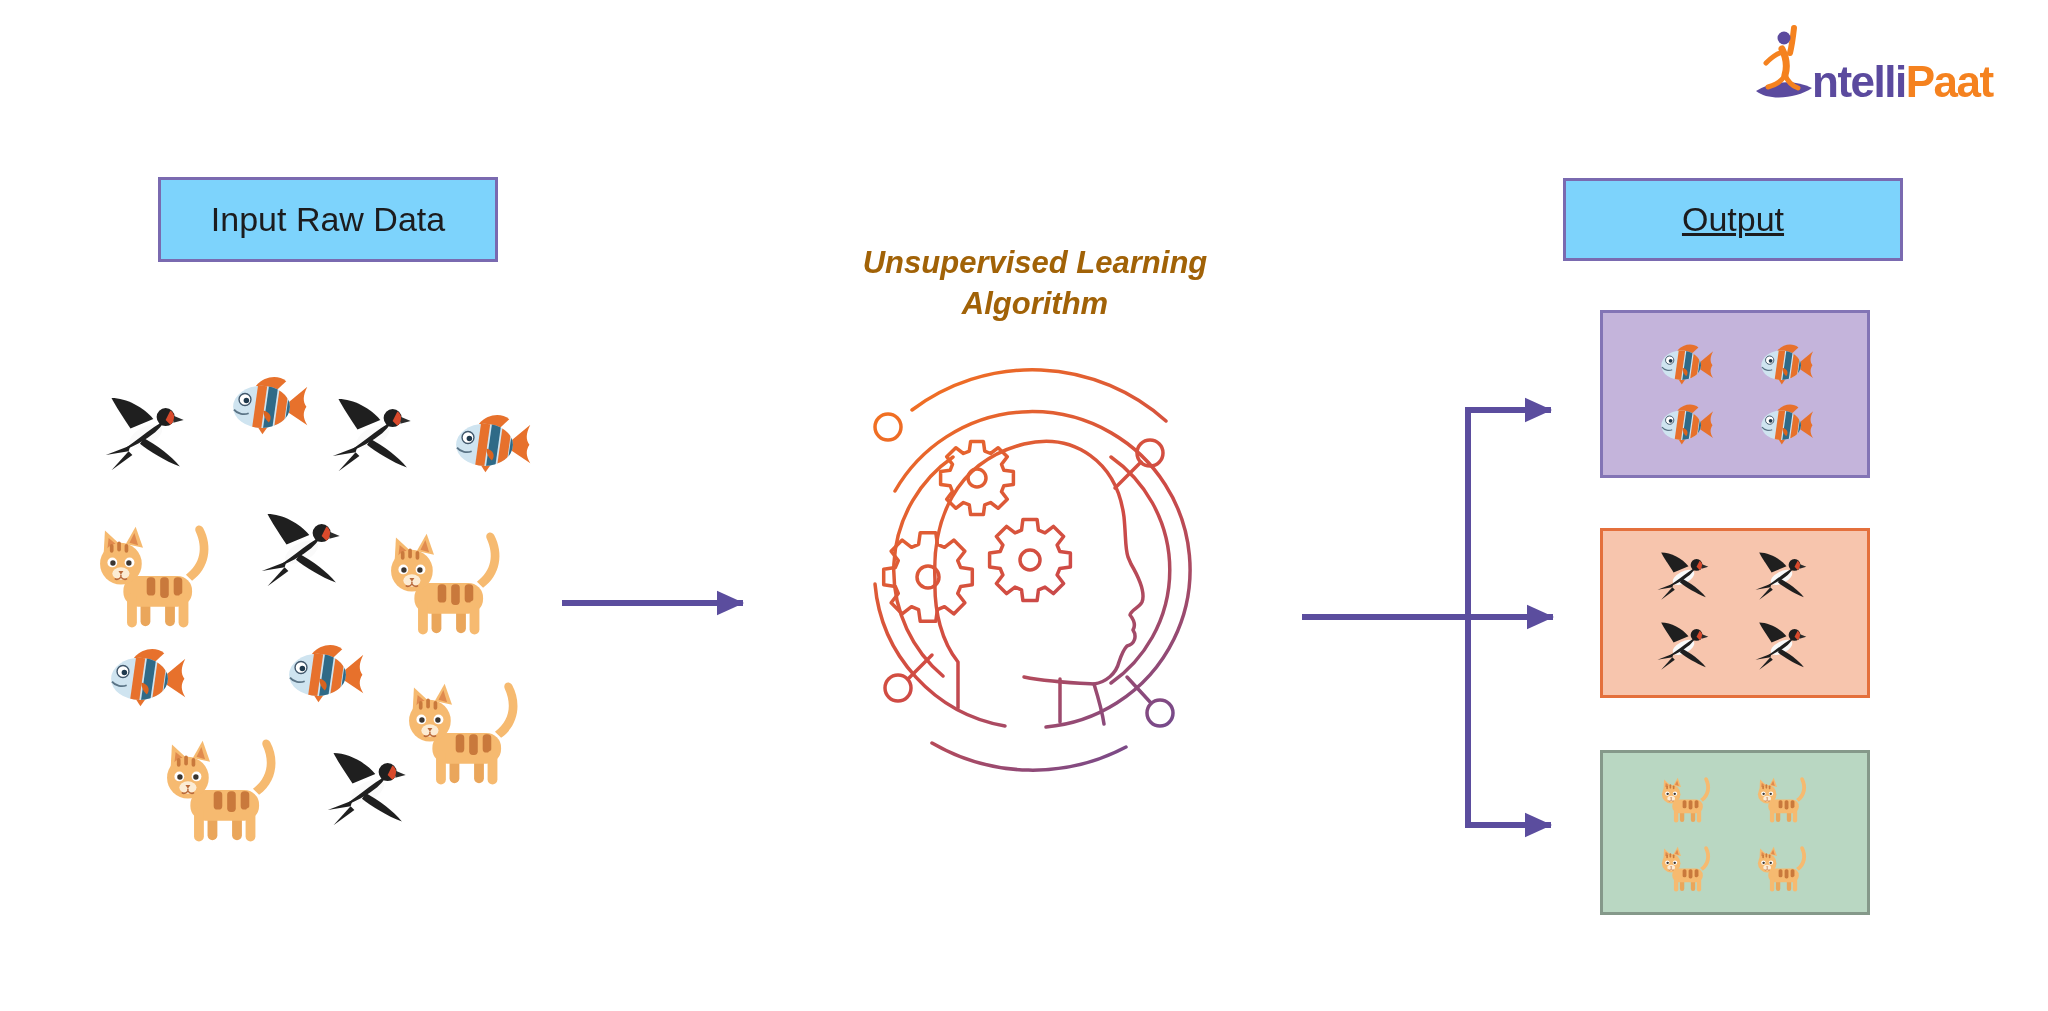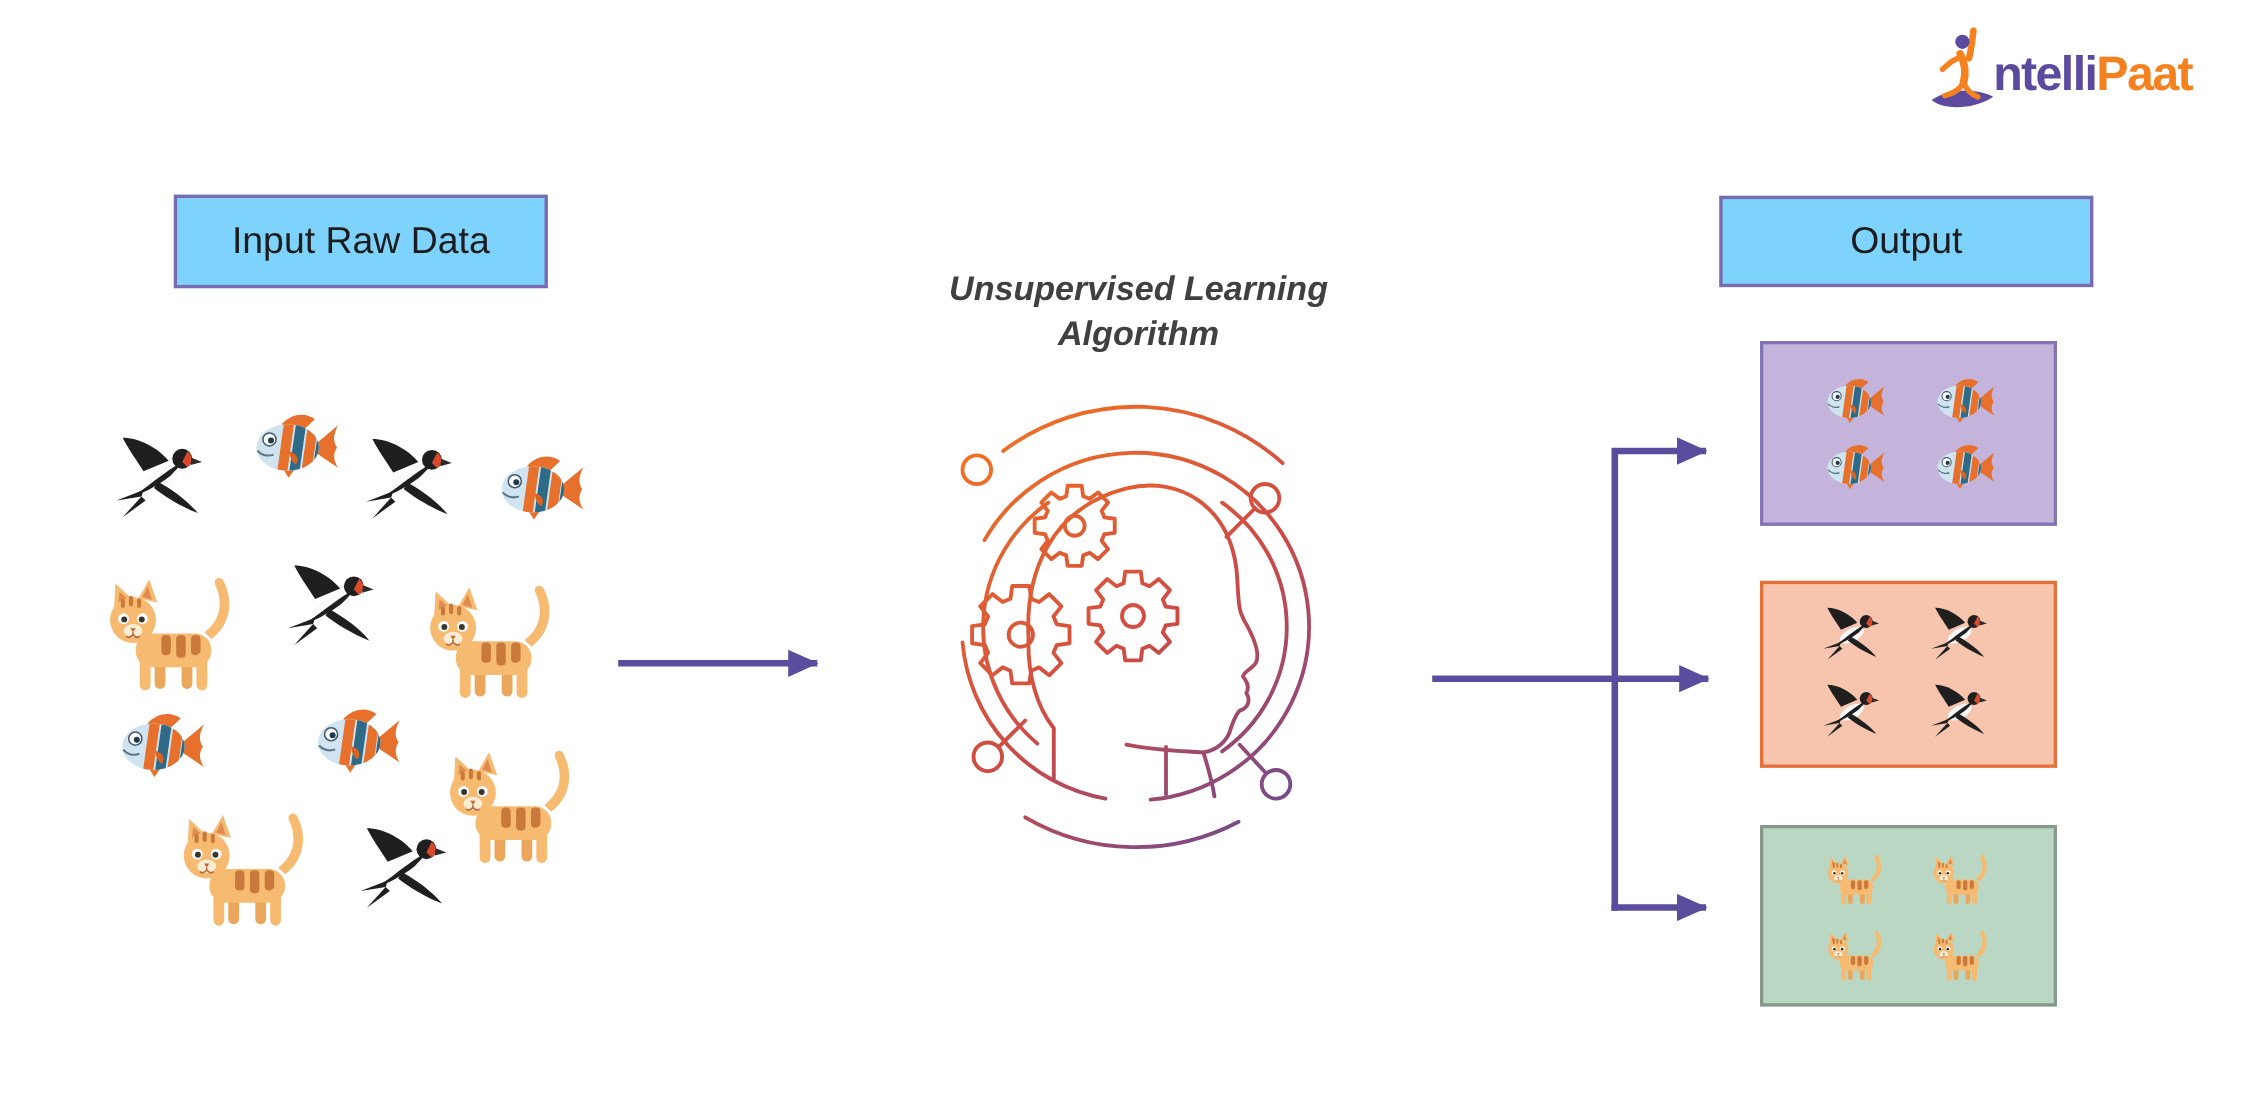--- a/index.html
+++ b/index.html
@@ -2,33 +2,33 @@
 <html><head>
 <meta charset="utf-8">
 <style>
   html,body{margin:0;padding:0;background:#fff;}
   .stage{position:relative;width:2048px;height:1011px;background:#ffffff;overflow:hidden;
          font-family:"Liberation Sans",sans-serif;}
 
   
   .logo{position:absolute;left:1752px;top:24px;display:flex;align-items:flex-start;}
   .logo-figure{width:70px;height:80px;flex:0 0 auto;}
-  .logo-text{font-size:44px;font-weight:bold;letter-spacing:-1.5px;margin-left:-10px;margin-top:22px;line-height:1;}
+  .logo-text{font-size:44px;font-weight:bold;letter-spacing:-1.5px;margin-left:-10px;margin-top:36px;line-height:1;}
   .logo-prefix{color:#5b4a9e;}
   .logo-suffix{color:#f5821f;}
 
   
   .label-box{position:absolute;display:flex;align-items:center;justify-content:center;
              background:#7dd3fc;border:3px solid #7a6ab0;color:#1c1c1e;font-size:34px;}
   .label-input{left:158px;top:177px;width:334px;height:79px;}
-  .label-output{left:1563px;top:178px;width:334px;height:77px;}
+  .label-output{left:1563px;top:178px;width:334px;height:77px;text-decoration:underline;}
 
   
   .algo-title{position:absolute;left:800px;top:243px;width:470px;text-align:center;
-              font-size:31px;font-weight:bold;font-style:italic;color:#404040;line-height:1.32;}
+              font-size:31px;font-weight:bold;font-style:italic;color:#a16207;line-height:1.32;}
 
   
   .algo-art{position:absolute;left:822px;top:350px;width:424px;height:445px;}
 
   
   .arrows{position:absolute;left:0;top:0;width:2048px;height:1011px;pointer-events:none;}
 
   
   .cluster{position:absolute;inset:0;}
   .cluster svg{position:absolute;}

